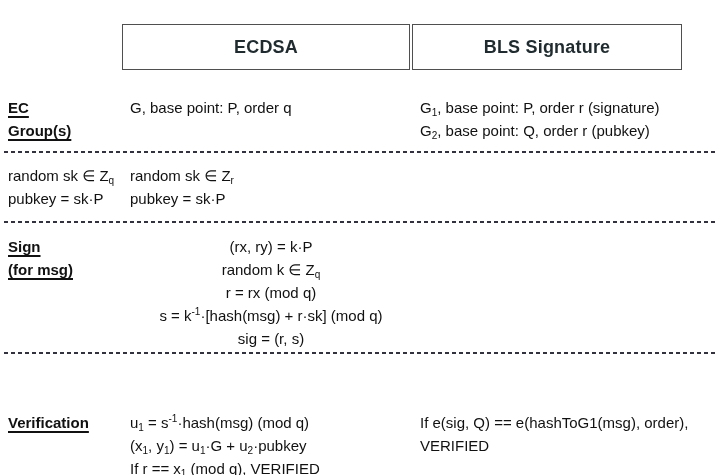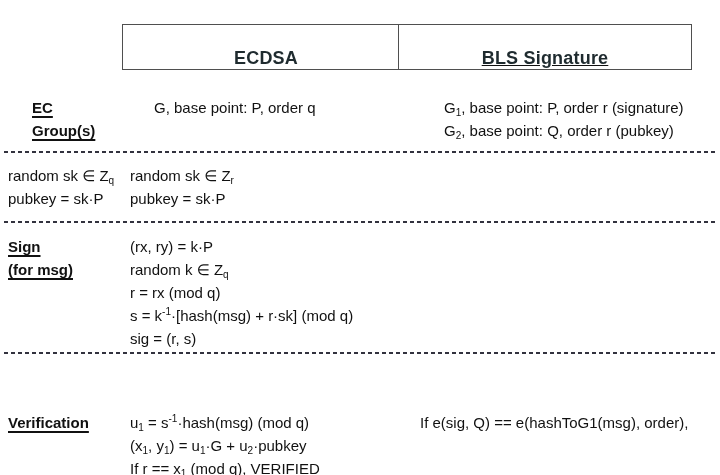--- a/index.html
+++ b/index.html
@@ -8,42 +8,42 @@
     position: relative;
     width: 720px; height: 475px;
     background: var(--background, #ffffff);
     font-family: "Liberation Sans", sans-serif;
     color: var(--text, #111111);
     overflow: hidden;
   }
   .hdr-box {
     position: absolute; top: 24px; height: 46px;
     border: 1.5px solid var(--box-border, #4f4f4f);
-    display: flex; align-items: flex-end; justify-content: center;
+    display: flex; align-items: center; justify-content: center;
     background: var(--background, #ffffff);
   }
   .hdr-box .hdr-label {
     font-weight: bold; font-size: 18px; letter-spacing: .2px;
     color: var(--header-text, #1f2b2f);
   }
   .hdr-ecdsa { left: 122px; width: 288px; }
-  .hdr-bls   { left: 398px; width: 294px; text-decoration: underline; }
+  .hdr-bls   { left: 412px; width: 270px; }
 
   .sep {
     position: absolute; left: 4px; width: 712px; height: 2px;
     background-image: repeating-linear-gradient(90deg,
       var(--dashed-line, #32323e) 0 4px, transparent 4px 7px);
   }
   .sep1 { top: 151px; } .sep2 { top: 221px; } .sep3 { top: 352px; }
 
   .row {
     position: absolute; left: 0; width: 720px;
     display: grid; grid-template-columns: 122px 290px 1fr;
   }
-  .row1 { top: 96px; padding-left: 24px; } .row2 { top: 164px; } .row3 { top: 235px; } .row4 { top: 364px; margin-top: 47px; }
+  .row1 { top: 96px; } .row2 { top: 164px; } .row3 { top: 235px; text-align: center; } .row4 { top: 364px; margin-top: 47px; }
 
   .cell { padding-left: 8px; font-size: 15px; line-height: 23px; }
   .cell .line { white-space: nowrap; }
   .cell.label { font-weight: bold; }
   .cell.label .line {
     width: max-content;
     text-decoration: underline;
     text-decoration-thickness: 2px;
     text-underline-offset: 3px;
   }
@@ -111,16 +111,17 @@
     <div class="cell label">
         <div class="line">Verification</div>
       </div>
     <div class="cell body">
         <div class="line">u<sub>1</sub> = s<sup>-1</sup>·hash(msg) (mod q)</div>
         <div class="line">(x<sub>1</sub>, y<sub>1</sub>) = u<sub>1</sub>·G + u<sub>2</sub>·pubkey</div>
         <div class="line">If r == x<sub>1</sub> (mod q), VERIFIED</div>
       </div>
     <div class="cell body">
         <div class="line">If e(sig, Q) == e(hashToG1(msg), order),</div>
+        <div class="line">VERIFIED</div>
       </div>
   </div>
 
 </div>
 
 </body></html>

